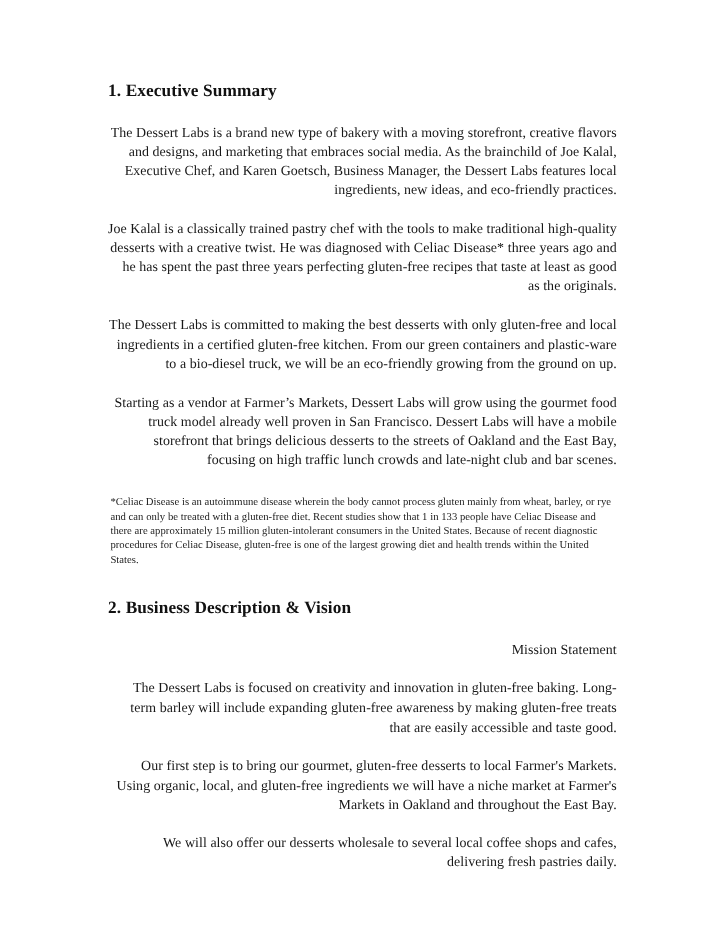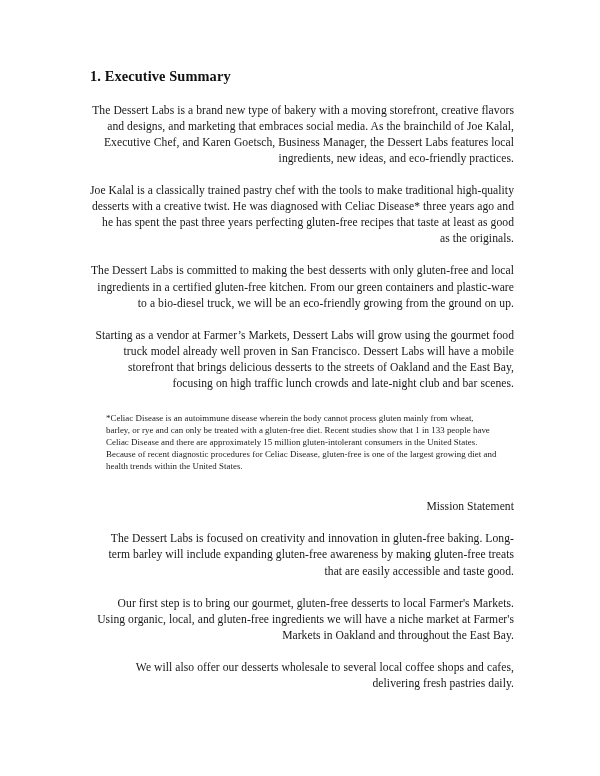--- a/index.html
+++ b/index.html
@@ -49,30 +49,31 @@
   p.para + p.para {
     margin-top: 16.05px;
     font-family: Liberation Serif, serif;
   }
   .after-heading {
     margin-top: 18px;
   }
   p.footnote {
     font-size: 8.9px;
     line-height: 12.1px;
-    margin: 16px;
+    margin: 2px;
     margin-top: 20px;
     color: #1b1b1b;
     text-align: left;
     letter-spacing: 0.003em;
   }
   .heading-gap-2 {
     margin-top: 27px;
   }
   .mission-block {
+    margin-top: 18px;
   }
 </style>
 </head>
 <body>
 
 <div class="page">
   <div class="doc-body">
 
     <div>
       <h2 class="section-heading first">1. Executive Summary</h2>
@@ -81,20 +82,21 @@
         <p class="para">The Dessert Labs is a brand new type of bakery with a moving storefront, creative flavors and designs, and marketing that embraces social media. As the brainchild of Joe Kalal, Executive Chef, and Karen Goetsch, Business Manager, the Dessert Labs features local ingredients, new ideas, and eco-friendly practices.</p>
         <p class="para">Joe Kalal is a classically trained pastry chef with the tools to make traditional high-quality desserts with a creative twist. He was diagnosed with Celiac Disease* three years ago and he has spent the past three years perfecting gluten-free recipes that taste at least as good as the originals.</p>
         <p class="para">The Dessert Labs is committed to making the best desserts with only gluten-free and local ingredients in a certified gluten-free kitchen. From our green containers and plastic-ware to a bio-diesel truck, we will be an eco-friendly growing from the ground on up.</p>
         <p class="para">Starting as a vendor at Farmer’s Markets, Dessert Labs will grow using the gourmet food truck model already well proven in San Francisco. Dessert Labs will have a mobile storefront that brings delicious desserts to the streets of Oakland and the East Bay, focusing on high traffic lunch crowds and late-night club and bar scenes.</p>
       </div>
 
       <p class="footnote">*Celiac Disease is an autoimmune disease wherein the body cannot process gluten mainly from wheat, barley, or rye and can only be treated with a gluten-free diet. Recent studies show that 1 in 133 people have Celiac Disease and there are approximately 15 million gluten-intolerant consumers in the United States. Because of recent diagnostic procedures for Celiac Disease, gluten-free is one of the largest growing diet and health trends within the United States.</p>
     </div>
 
     <div class="heading-gap-2">
+      <h2 class="section-heading">2. Business Description &amp; Vision</h2>
 
       <div class="mission-block">
         <p class="para">Mission Statement</p>
       </div>
 
       <div style="margin-top:16.05px">
         <p class="para">The Dessert Labs is focused on creativity and innovation in gluten-free baking. Long-term barley will include expanding gluten-free awareness by making gluten-free treats that are easily accessible and taste good.</p>
         <p class="para">Our first step is to bring our gourmet, gluten-free desserts to local Farmer's Markets. Using organic, local, and gluten-free ingredients we will have a niche market at Farmer's Markets in Oakland and throughout the East Bay.</p>
         <p class="para">We will also offer our desserts wholesale to several local coffee shops and cafes, delivering fresh pastries daily.</p>
       </div>

